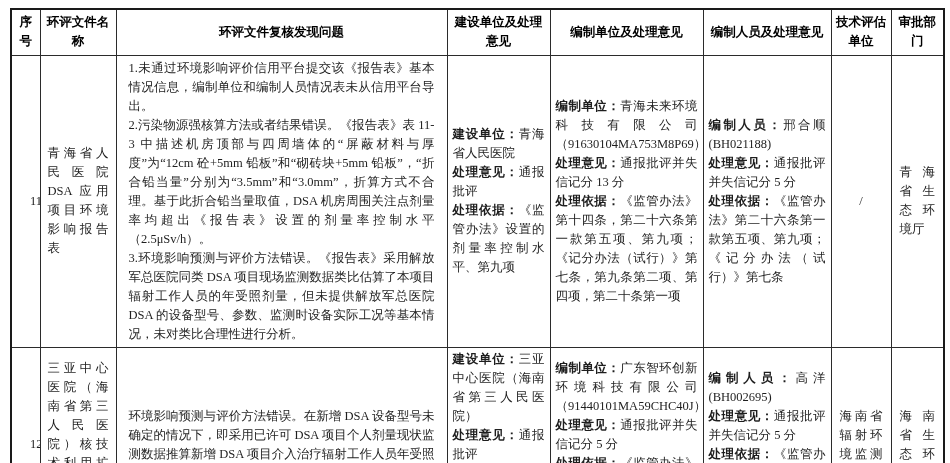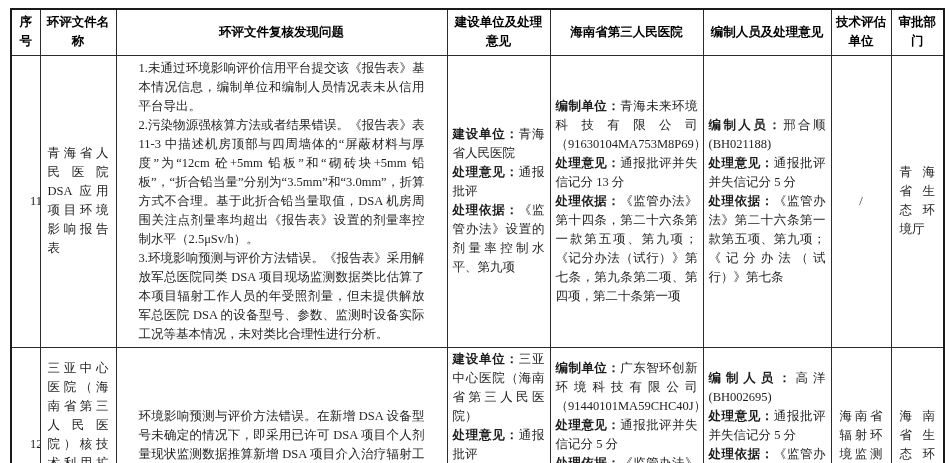--- a/index.html
+++ b/index.html
@@ -45,21 +45,21 @@
   td.c-seq {
     text-align: center;
     padding: 0 18px;
   }
   td.c-name {
     text-align: justify;
     padding: 0 7px;
   }
   td.c-problems {
     text-align: justify;
-    padding: 3px 22px;
+    padding: 3px 12px;
   }
   td.c-entries {
     text-align: justify;
     padding: 2px 5px;
   }
   td.c-side {
     text-align: justify;
     padding: 13px 8px;
   }
   td.c-slash {
@@ -90,21 +90,21 @@
       <col style="width:60px">
       <col style="width:53px">
     </colgroup>
 
     <tbody>
         <tr style="height:46px">
       <th class="hd">序号</th>
       <th class="hd">环评文件名称</th>
       <th class="hd">环评文件复核发现问题</th>
       <th class="hd">建设单位及处理意见</th>
-      <th class="hd">海南省第三人民医院</th>
+      <th class="hd">编制单位及处理意见</th>
       <th class="hd">编制人员及处理意见</th>
       <th class="hd">技术评估单位</th>
       <th class="hd">审批部门</th>
     </tr>
 
     <tr style="height:236px">
       <td class="c-seq">11</td>
       <td class="c-name">青海省人民医院 DSA 应用项目环境影响报告表</td>
       <td class="c-problems">
         <p>1.未通过环境影响评价信用平台提交该《报告表》基本情况信息，编制单位和编制人员情况表未从信用平台导出。</p>

